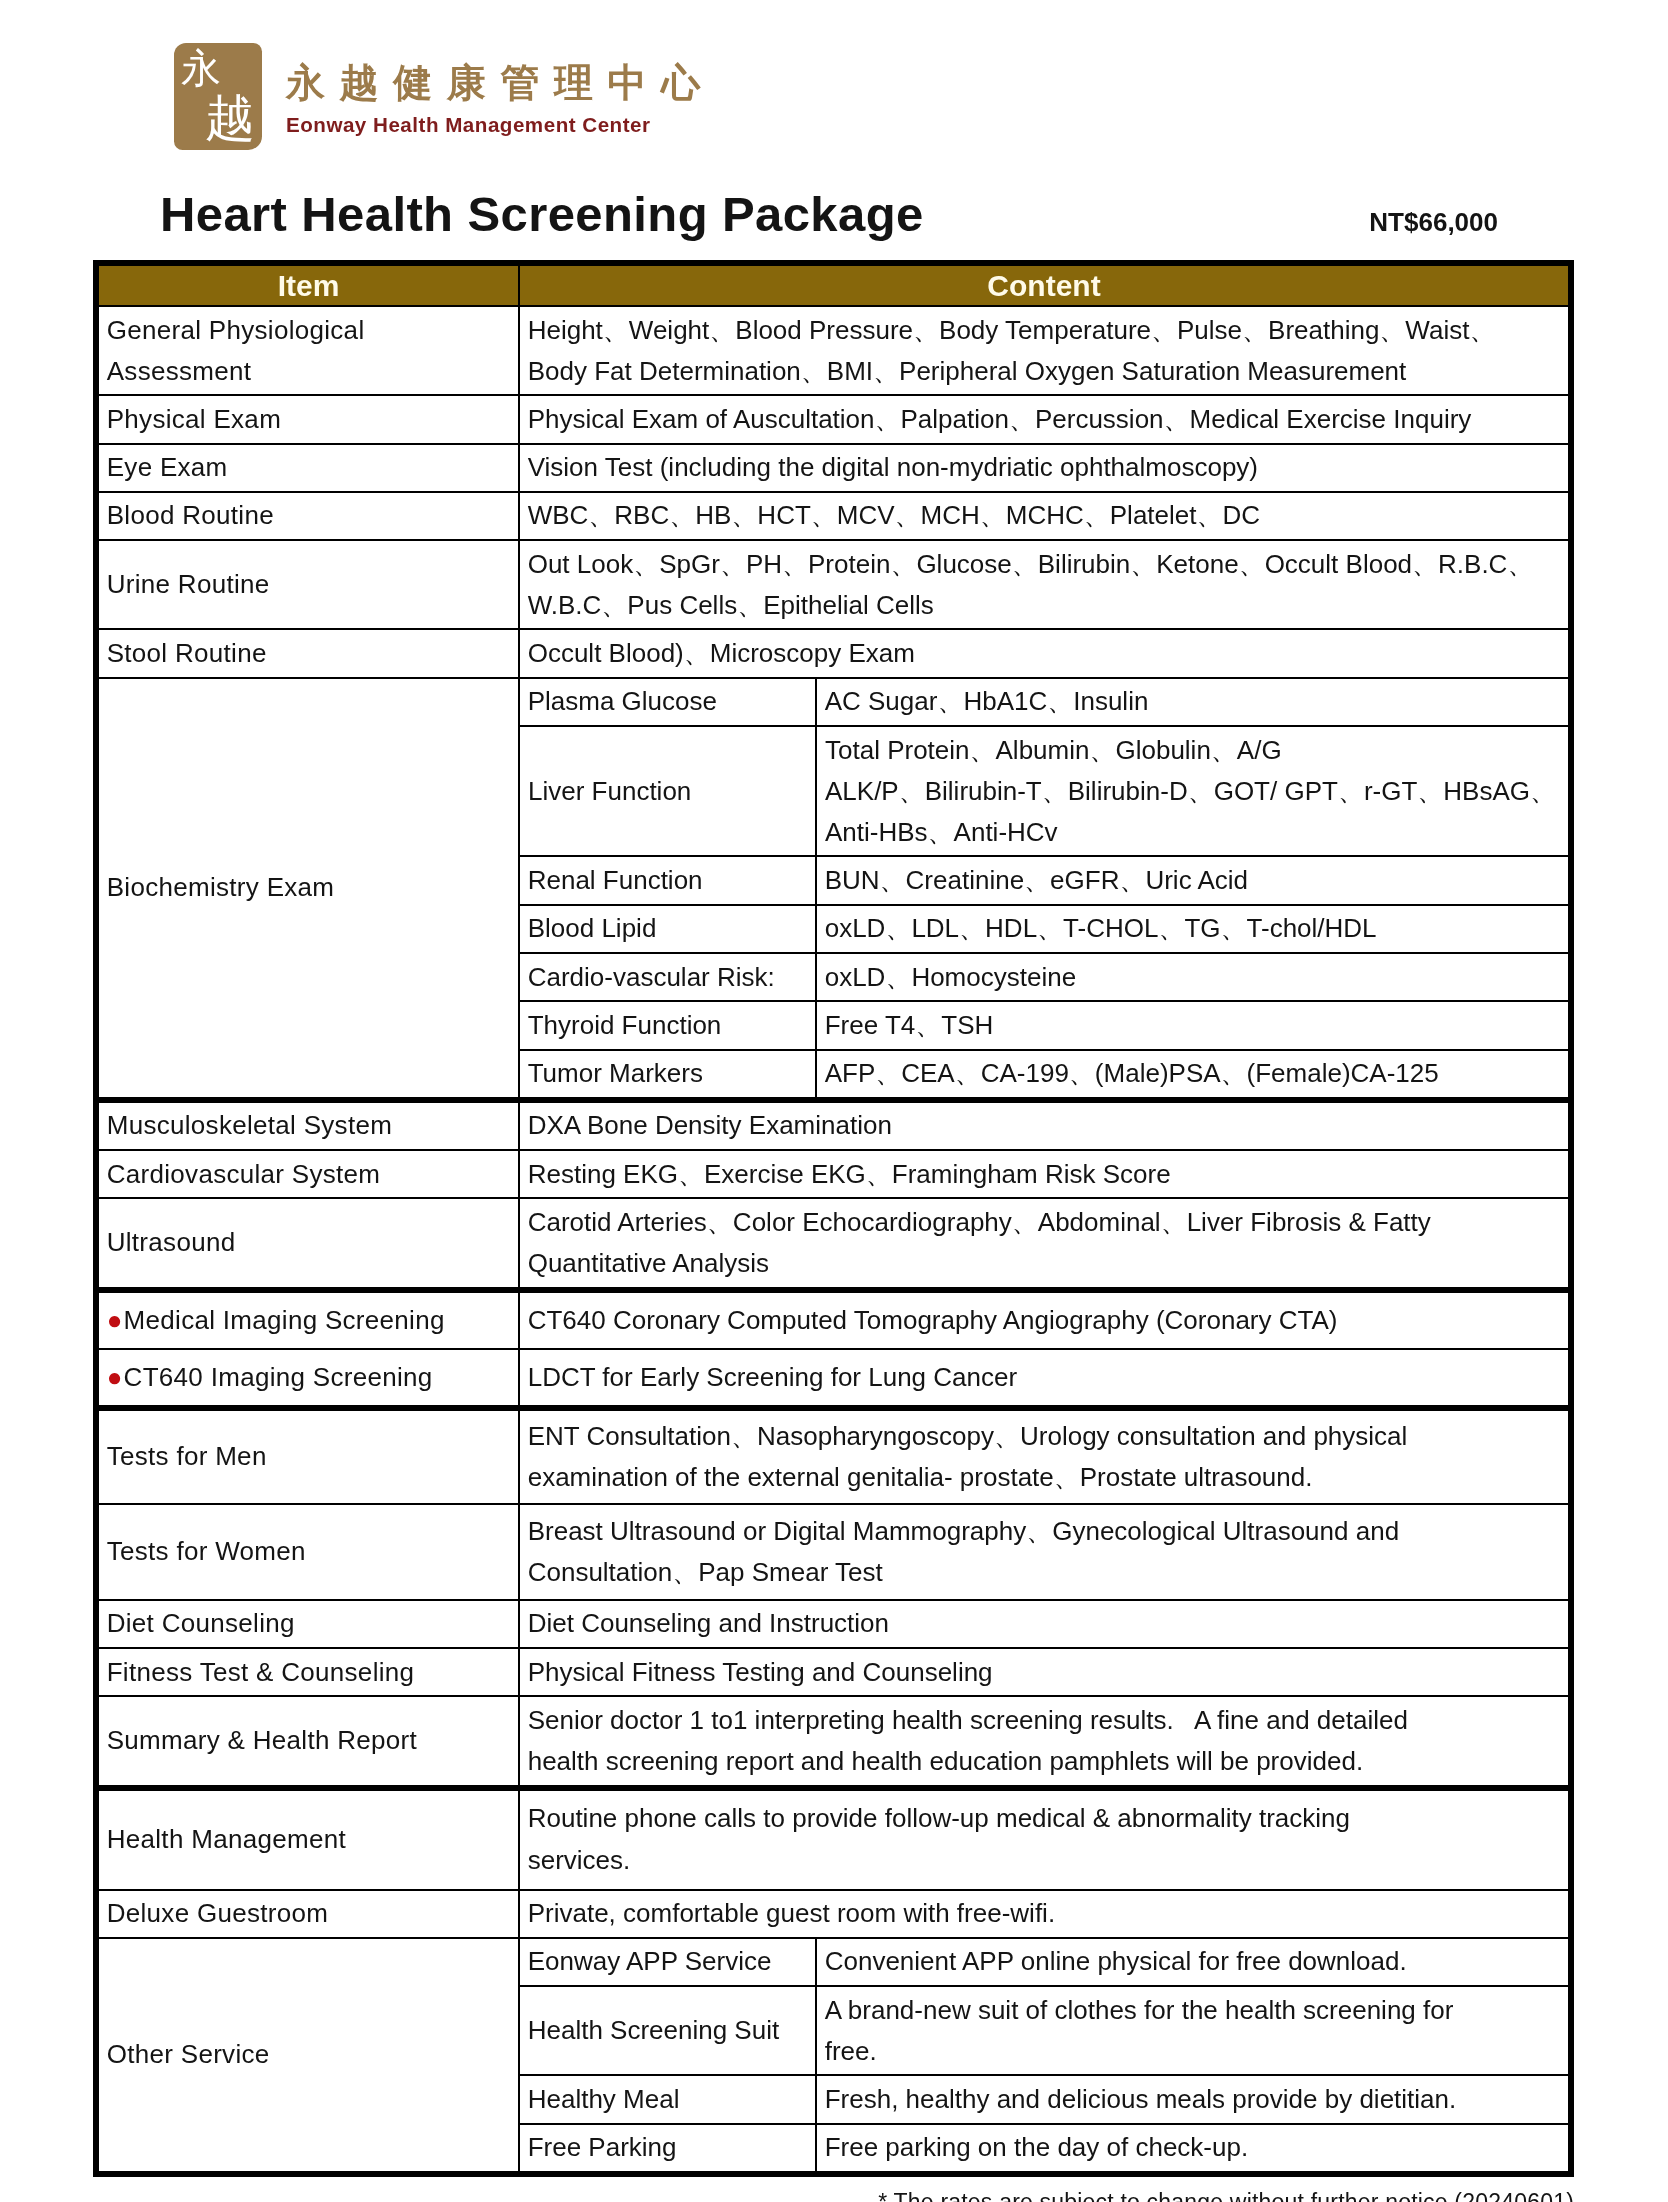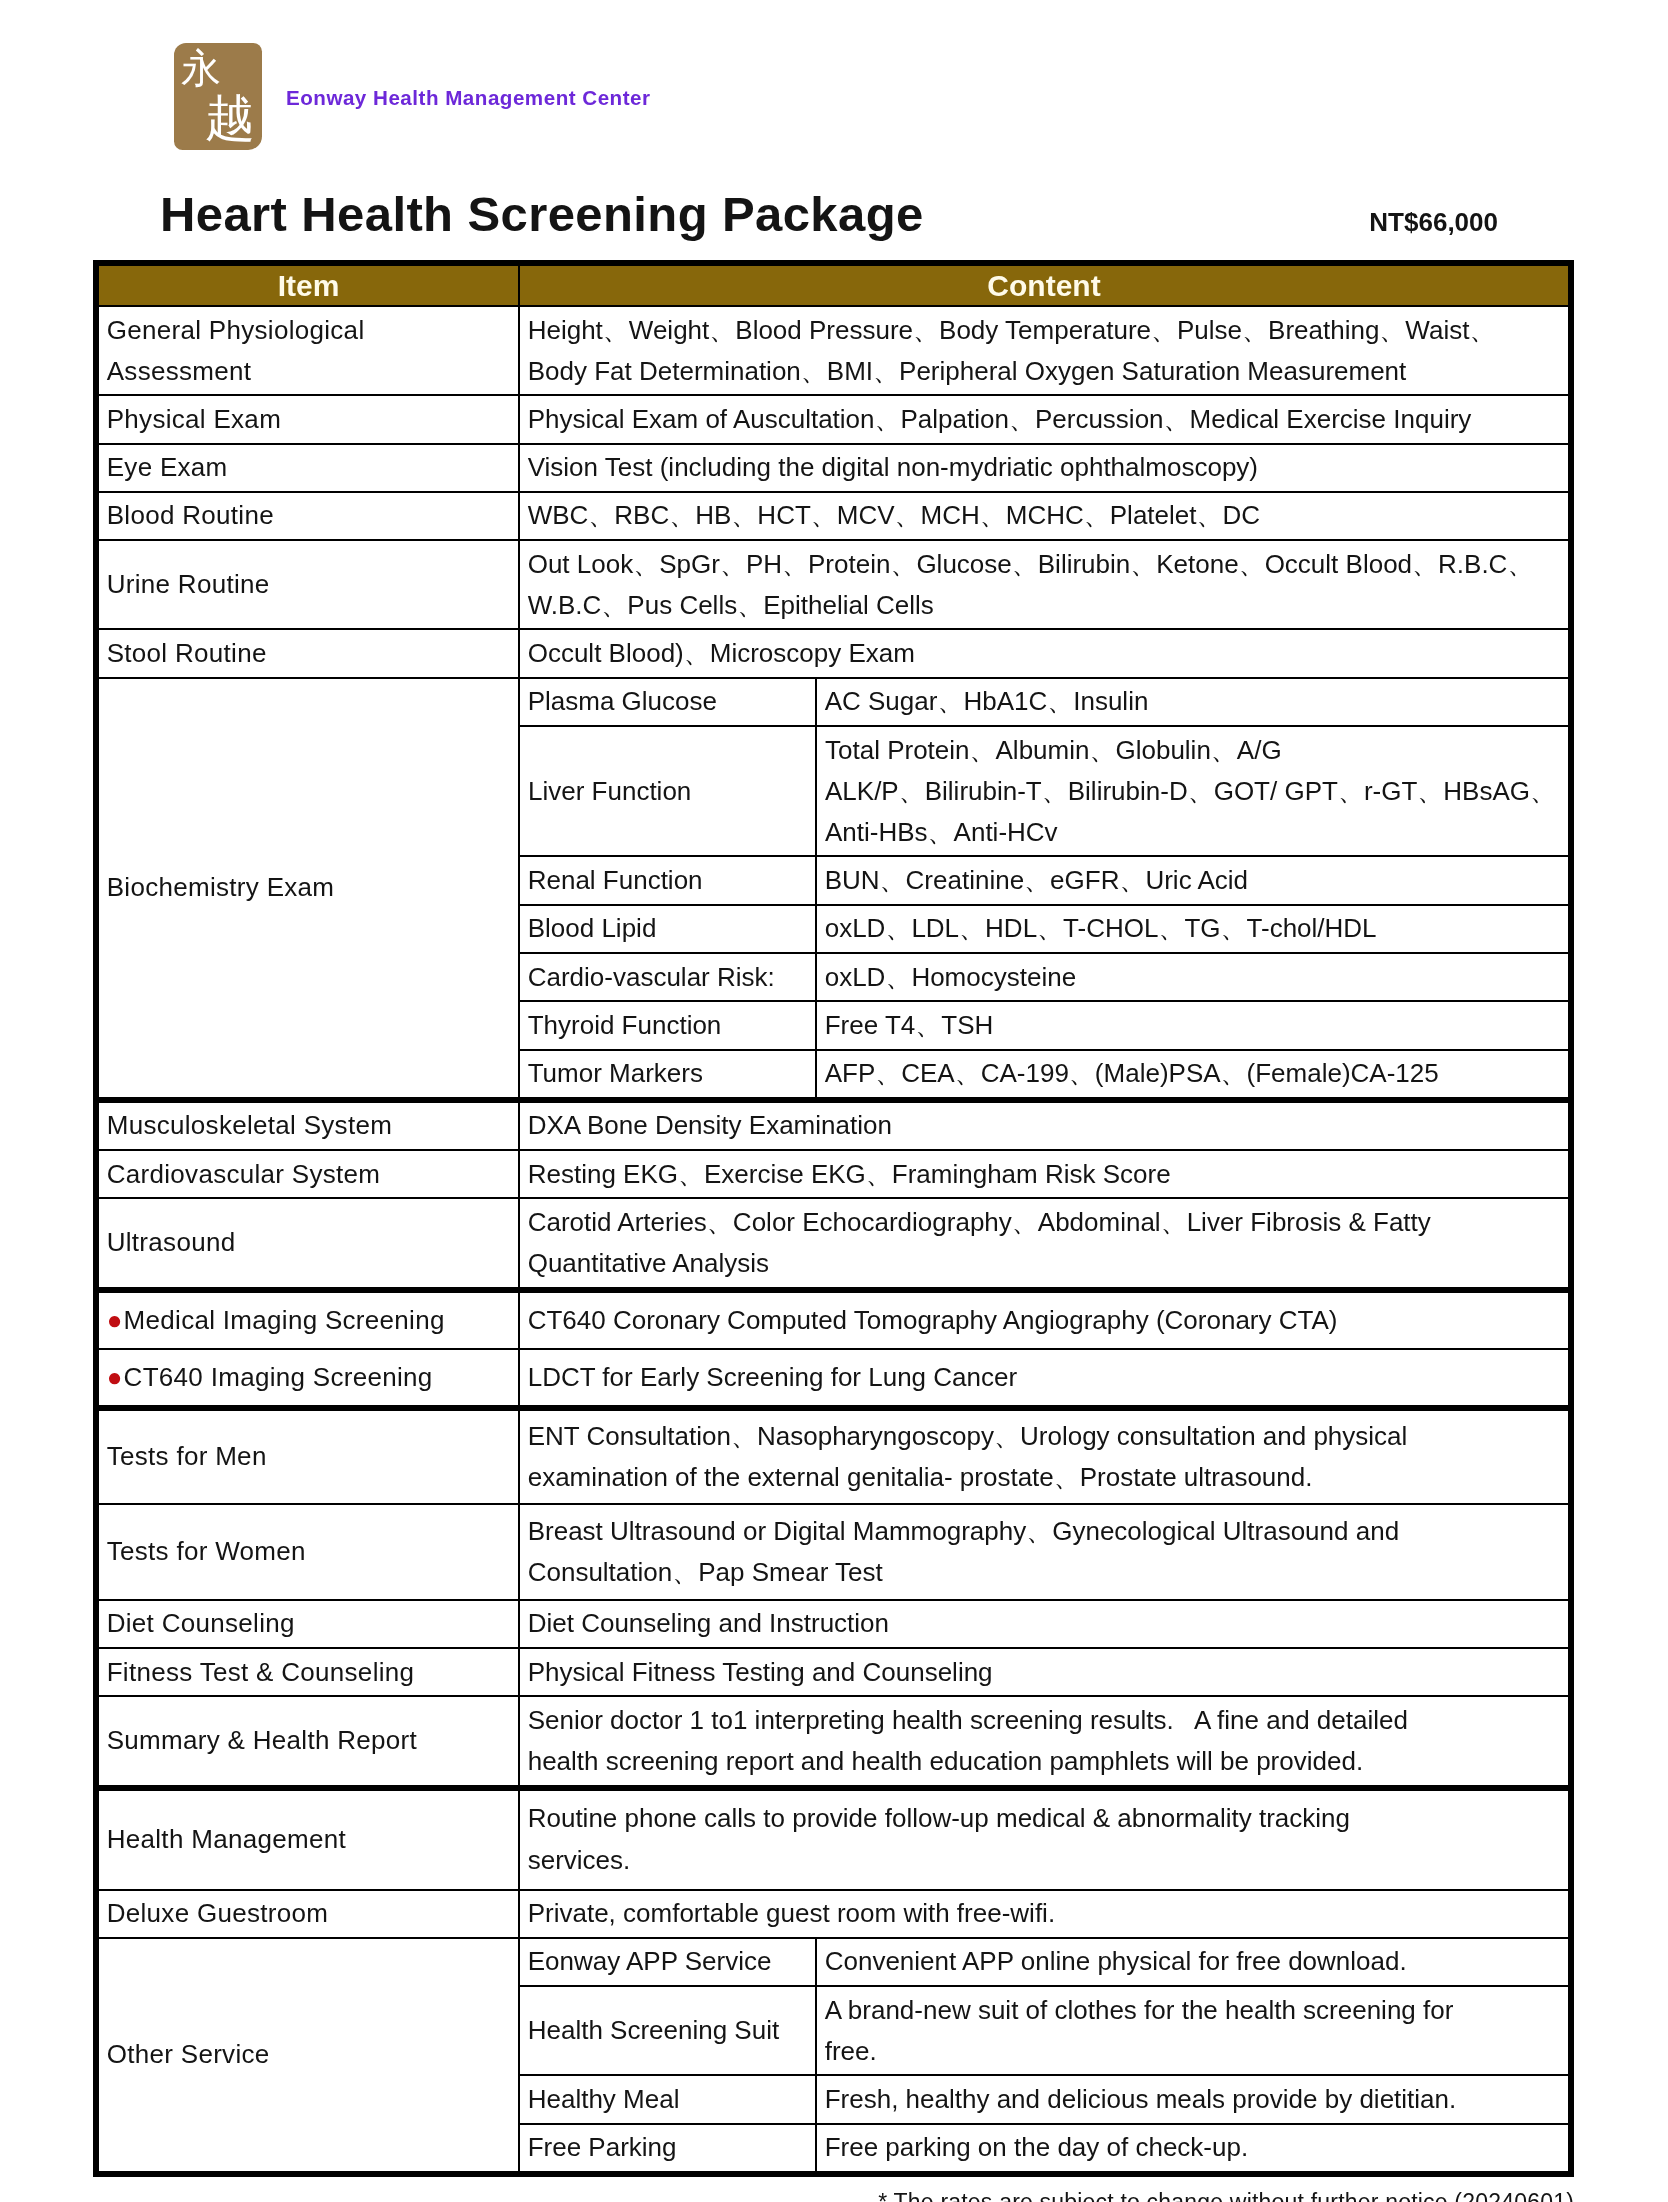--- a/index.html
+++ b/index.html
@@ -12,21 +12,21 @@
 
   
   .logo-row { display:flex; align-items:center; gap:24px; margin-left:81px; height:117px; }
   .seal {
     width:88px; height:107px; background:#9c7b4a; border-radius:12px 8.6px 13.8px 8.6px;
     position:relative; color:#fff; flex:0 0 auto;
   }
   .seal .c1 { position:absolute; top:5.2px; left:6.9px; font-size:40px; line-height:1; }
   .seal .c2 { position:absolute; bottom:6.9px; right:6.9px; font-size:50px; line-height:1; }
   .logo-text .zh { font-size:39px; font-weight:700; color:#9c7b4a; letter-spacing:14.6px; white-space:nowrap; }
-  .logo-text .en { font-size:20.6px; font-weight:600; color:#6d28d9; margin-top:3.4px; letter-spacing:0.5px; }
+  .logo-text .en { font-size:20.6px; font-weight:600; color:#7f1d1d; margin-top:3.4px; letter-spacing:0.5px; }
 
   
   .title-row { display:flex; justify-content:space-between; align-items:baseline; margin-top:31px; padding-left:67px; }
   .doc-title { font-size:49px; font-weight:700; letter-spacing:0.4px; }
   .doc-price { font-size:26px; font-weight:700; margin-right:76px; }
 
   
   table.pkg { border-collapse:collapse; width:100%; margin-top:18px; table-layout:fixed; }
   col.c1 { width:423px; } col.c2 { width:297px; }
   th, td { border:2.6px solid #000; }
@@ -59,20 +59,21 @@
 <body>
 
 <div class="page">
 
   <div class="logo-row">
     <div class="seal">
       <span class="c1">永</span>
       <span class="c2">越</span>
     </div>
     <div class="logo-text">
+      <div class="zh">永越健康管理中心</div>
       <div class="en">Eonway Health Management Center</div>
     </div>
   </div>
 
   <div class="title-row">
     <div class="doc-title">Heart Health Screening Package</div>
     <div class="doc-price">NT$66,000</div>
   </div>
 
   <table class="pkg">

